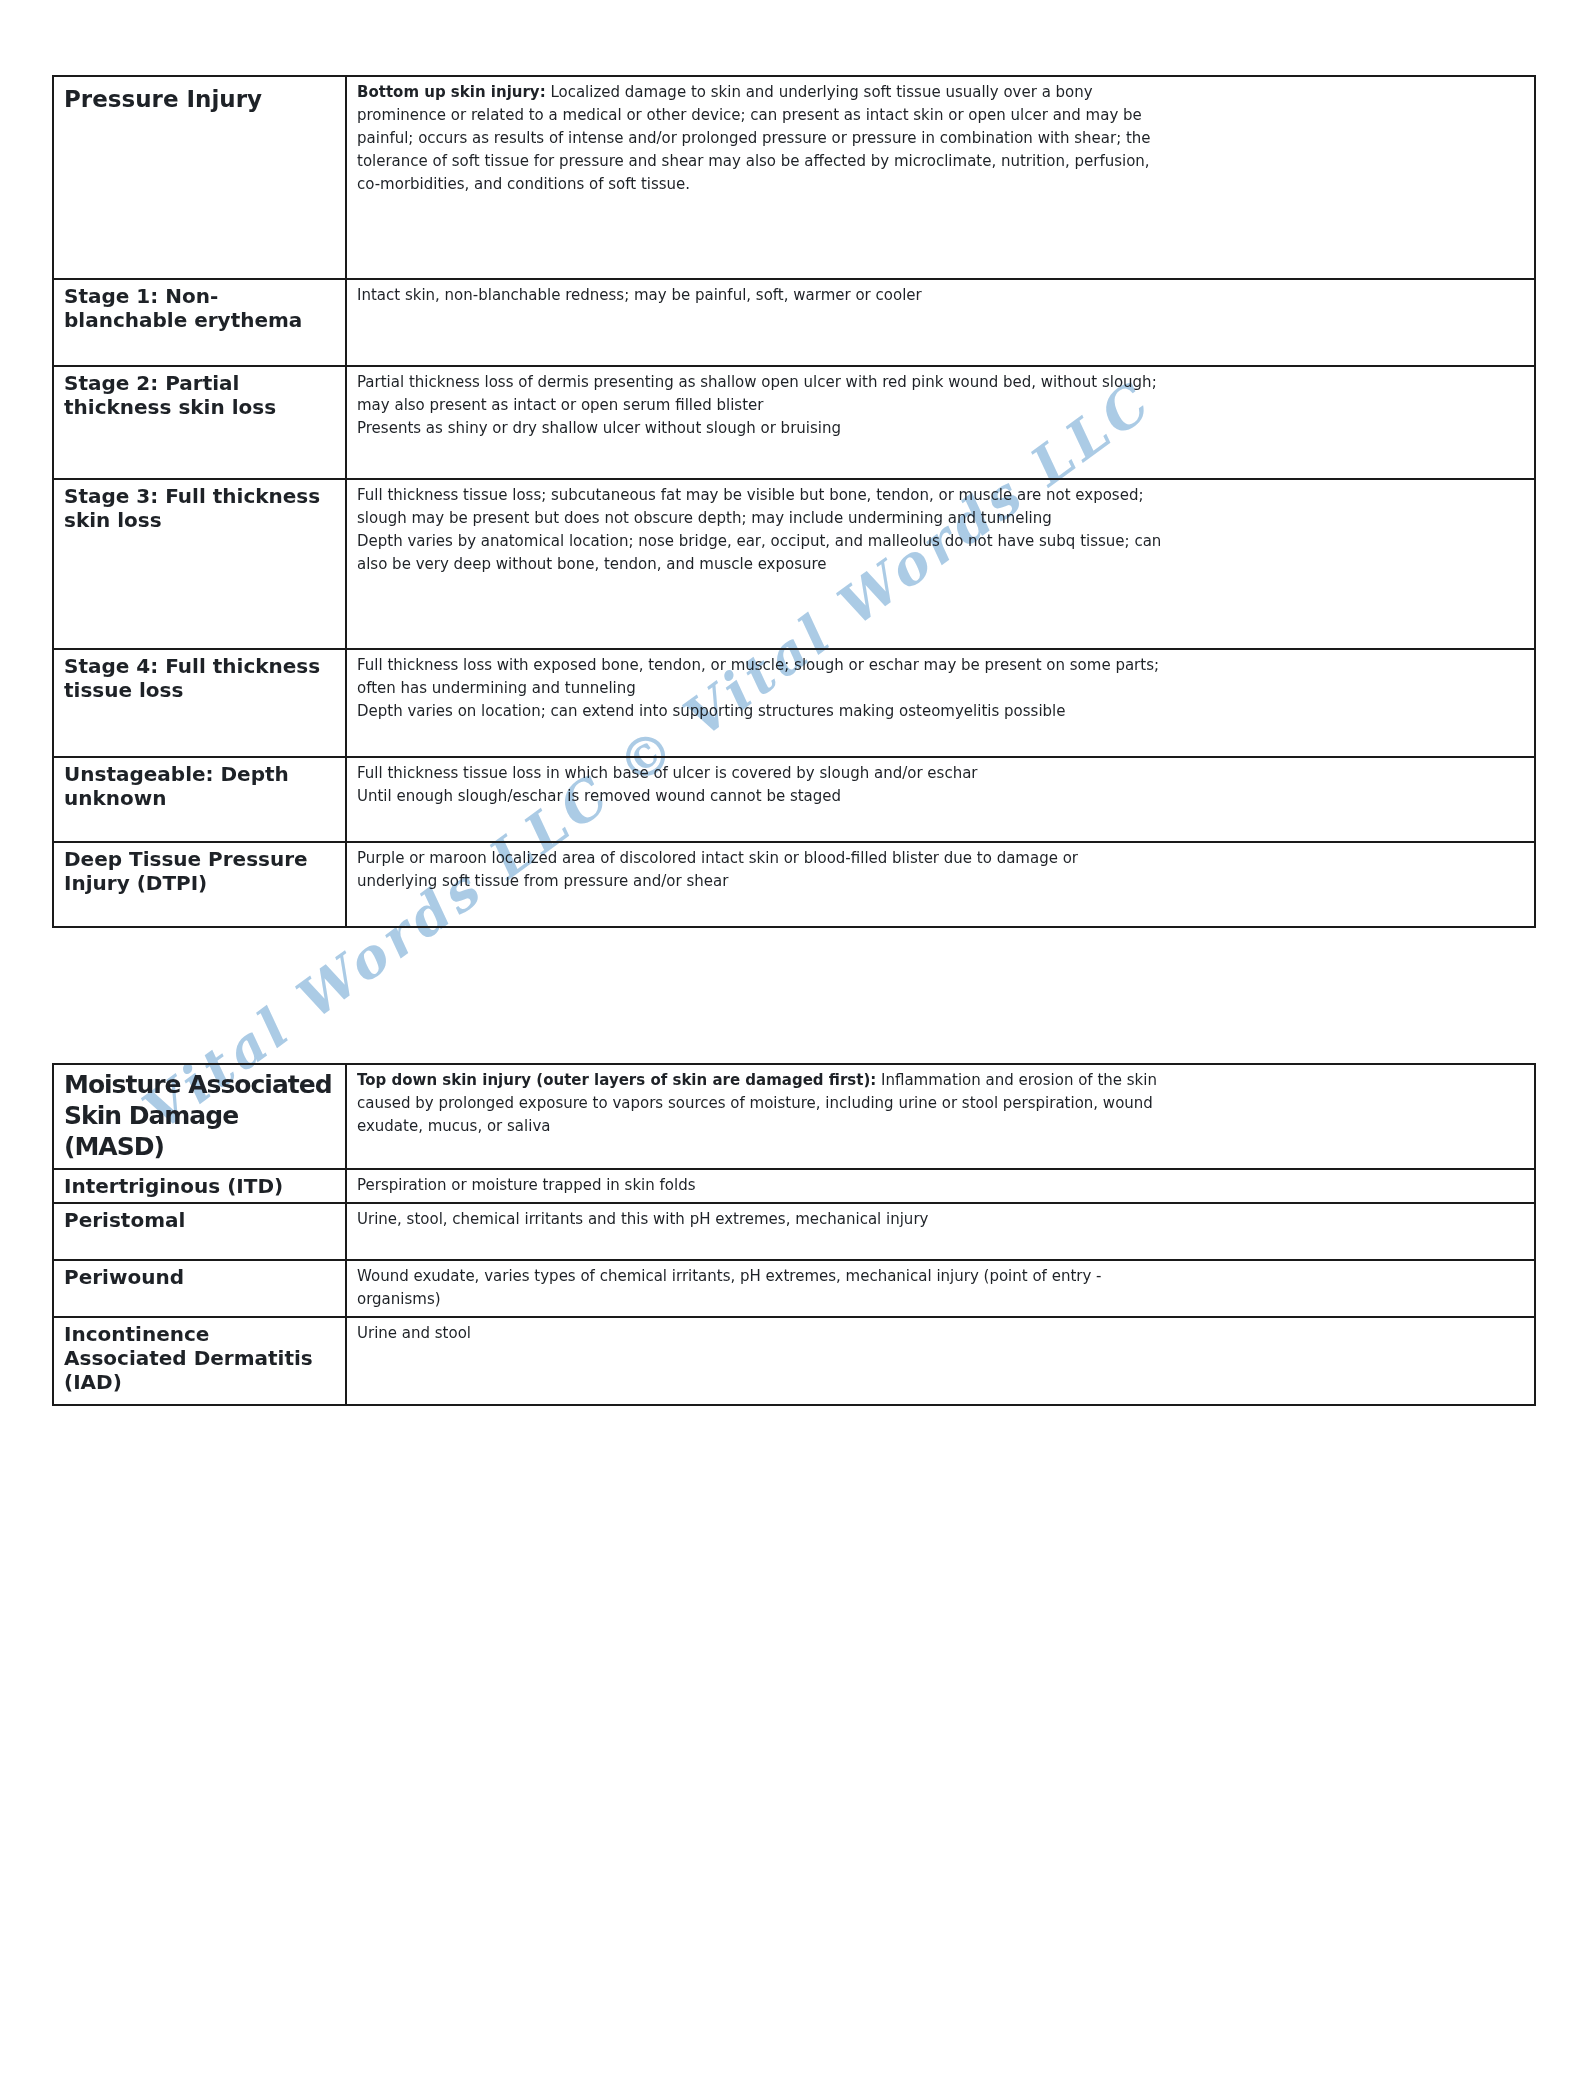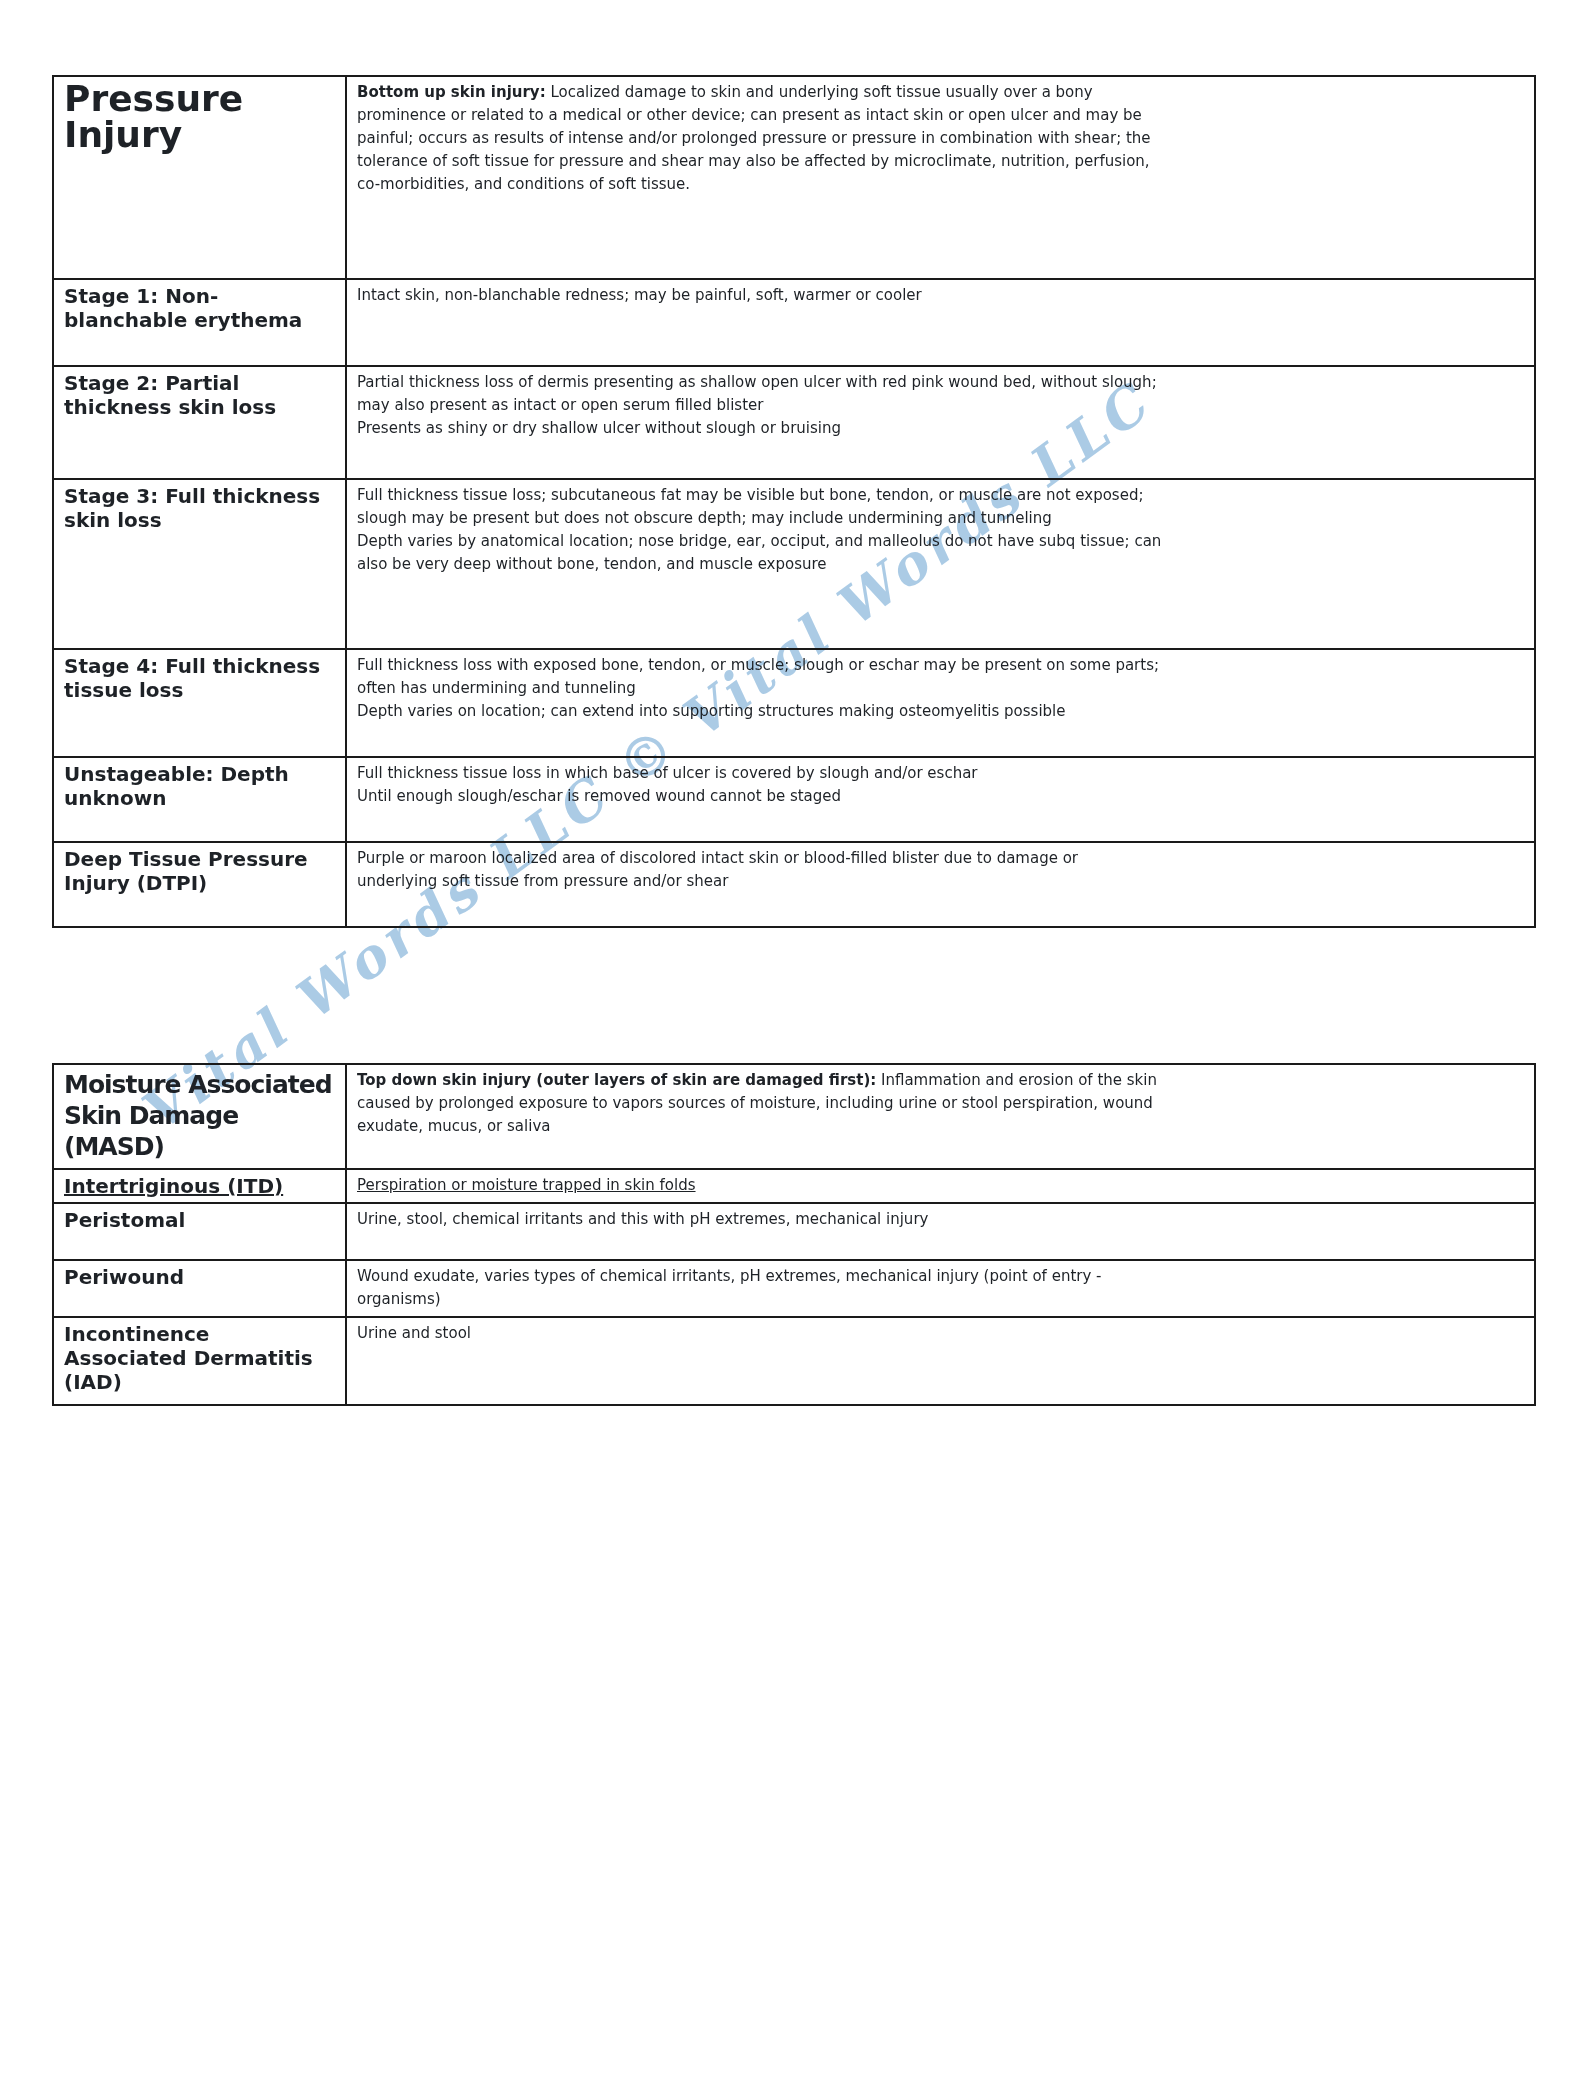--- a/index.html
+++ b/index.html
@@ -52,34 +52,34 @@
   }
   td.def {
     font-size: 15px;
     line-height: 23px;
   }
   td.def .wrap {
     max-width: 805px;
     white-space: pre-line;
   }
   .lead { font-weight: bold; }
-  td.term.title1 { font-size: 36px; line-height: 36px; }
+  td.term.title1 { font-size: 23px; line-height: 36px; }
   td.term.title2 { font-size: 25px; line-height: 31px; letter-spacing: -1px; }
   .tbl1 { top: 75px; }
   .tbl2 { top: 1063px; }
   
   .t1r0 { height: 203px; }
   .t1r1 { height: 87px; }
   .t1r2 { height: 113px; }
   .t1r3 { height: 170px; }
   .t1r4 { height: 108px; }
   .t1r5 { height: 85px; }
   .t1r6 { height: 85px; }
   .t2r0 { height: 105px; margin-left: 40px; }
-  .t2r1 { height: 29px; text-decoration: underline; }
+  .t2r1 { height: 29px; }
   .t2r2 { height: 57px; }
   .t2r3 { height: 57px; }
   .t2r4 { height: 88px; border-radius: 31px; }
 </style>
 </head>
 <body>
 
 <div class="page">
 
   <div class="watermark">Vital Words LLC © Vital Words LLC</div>

